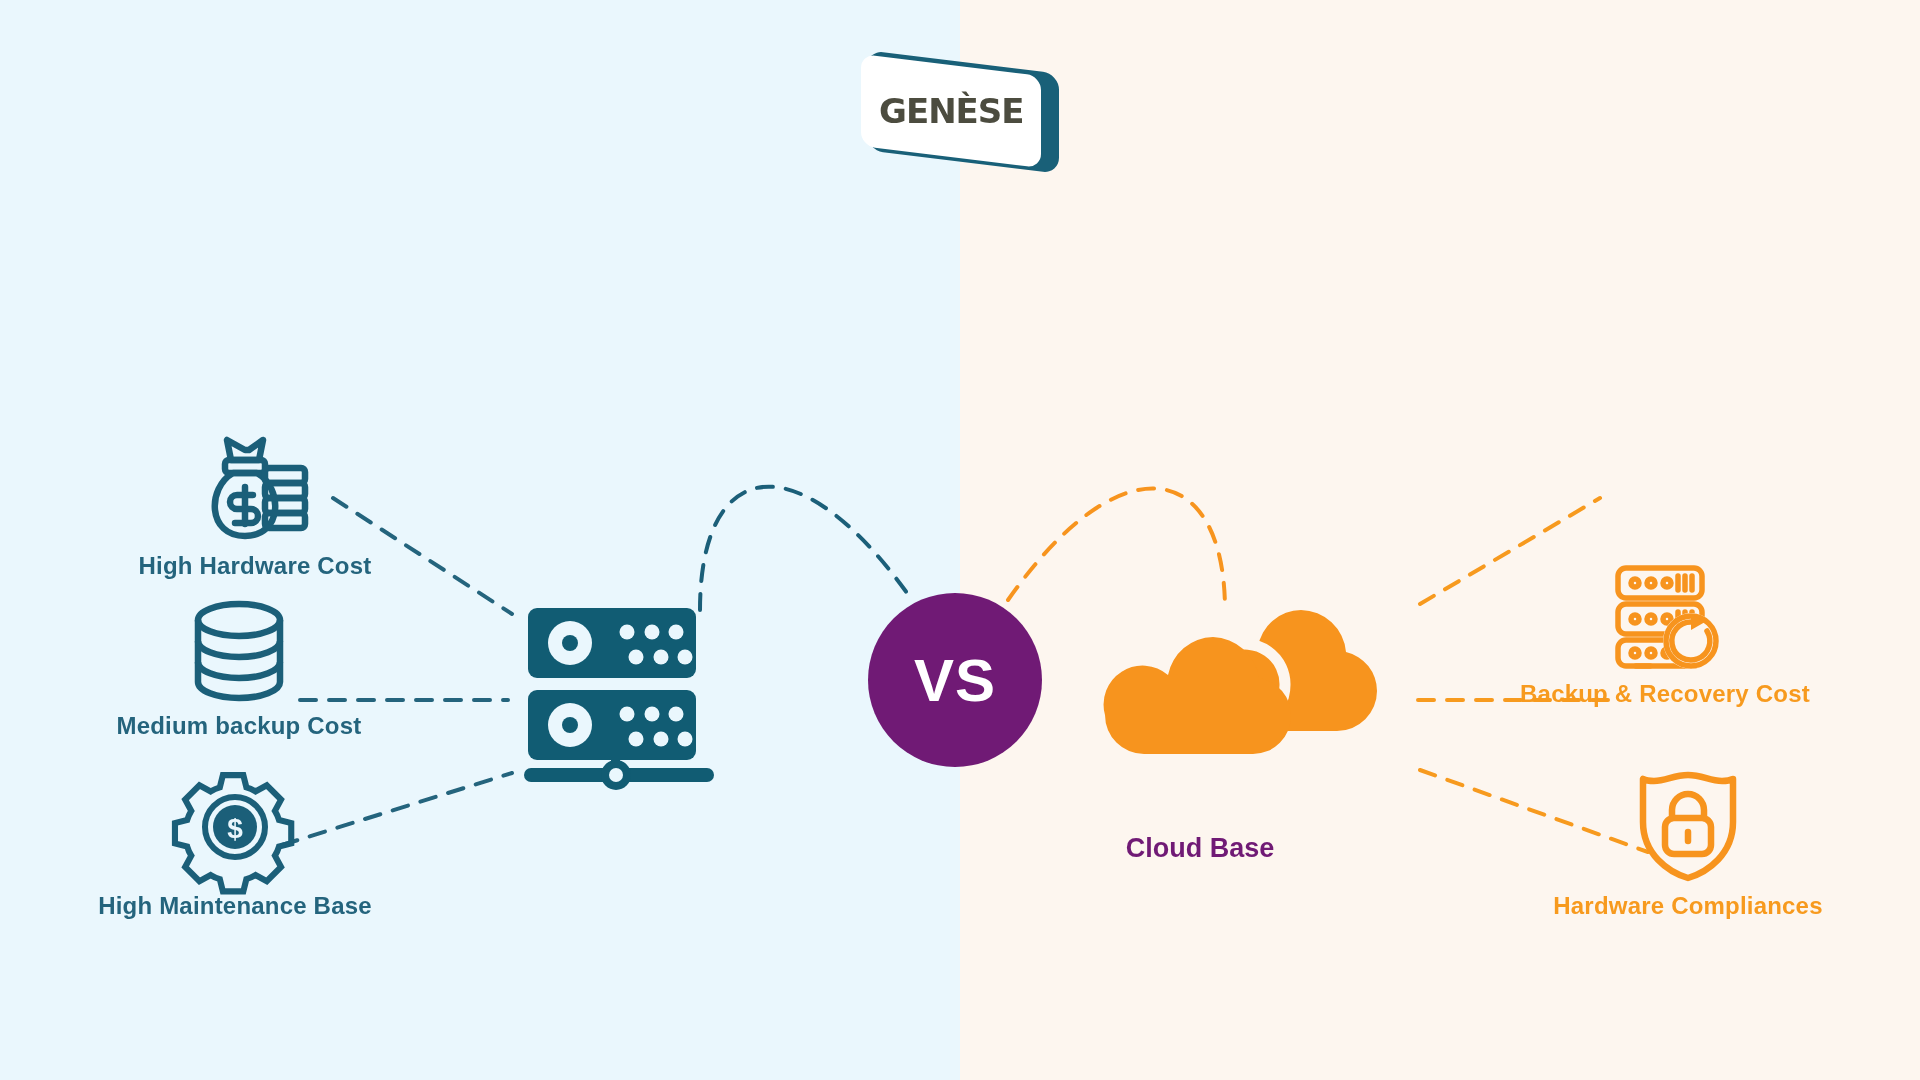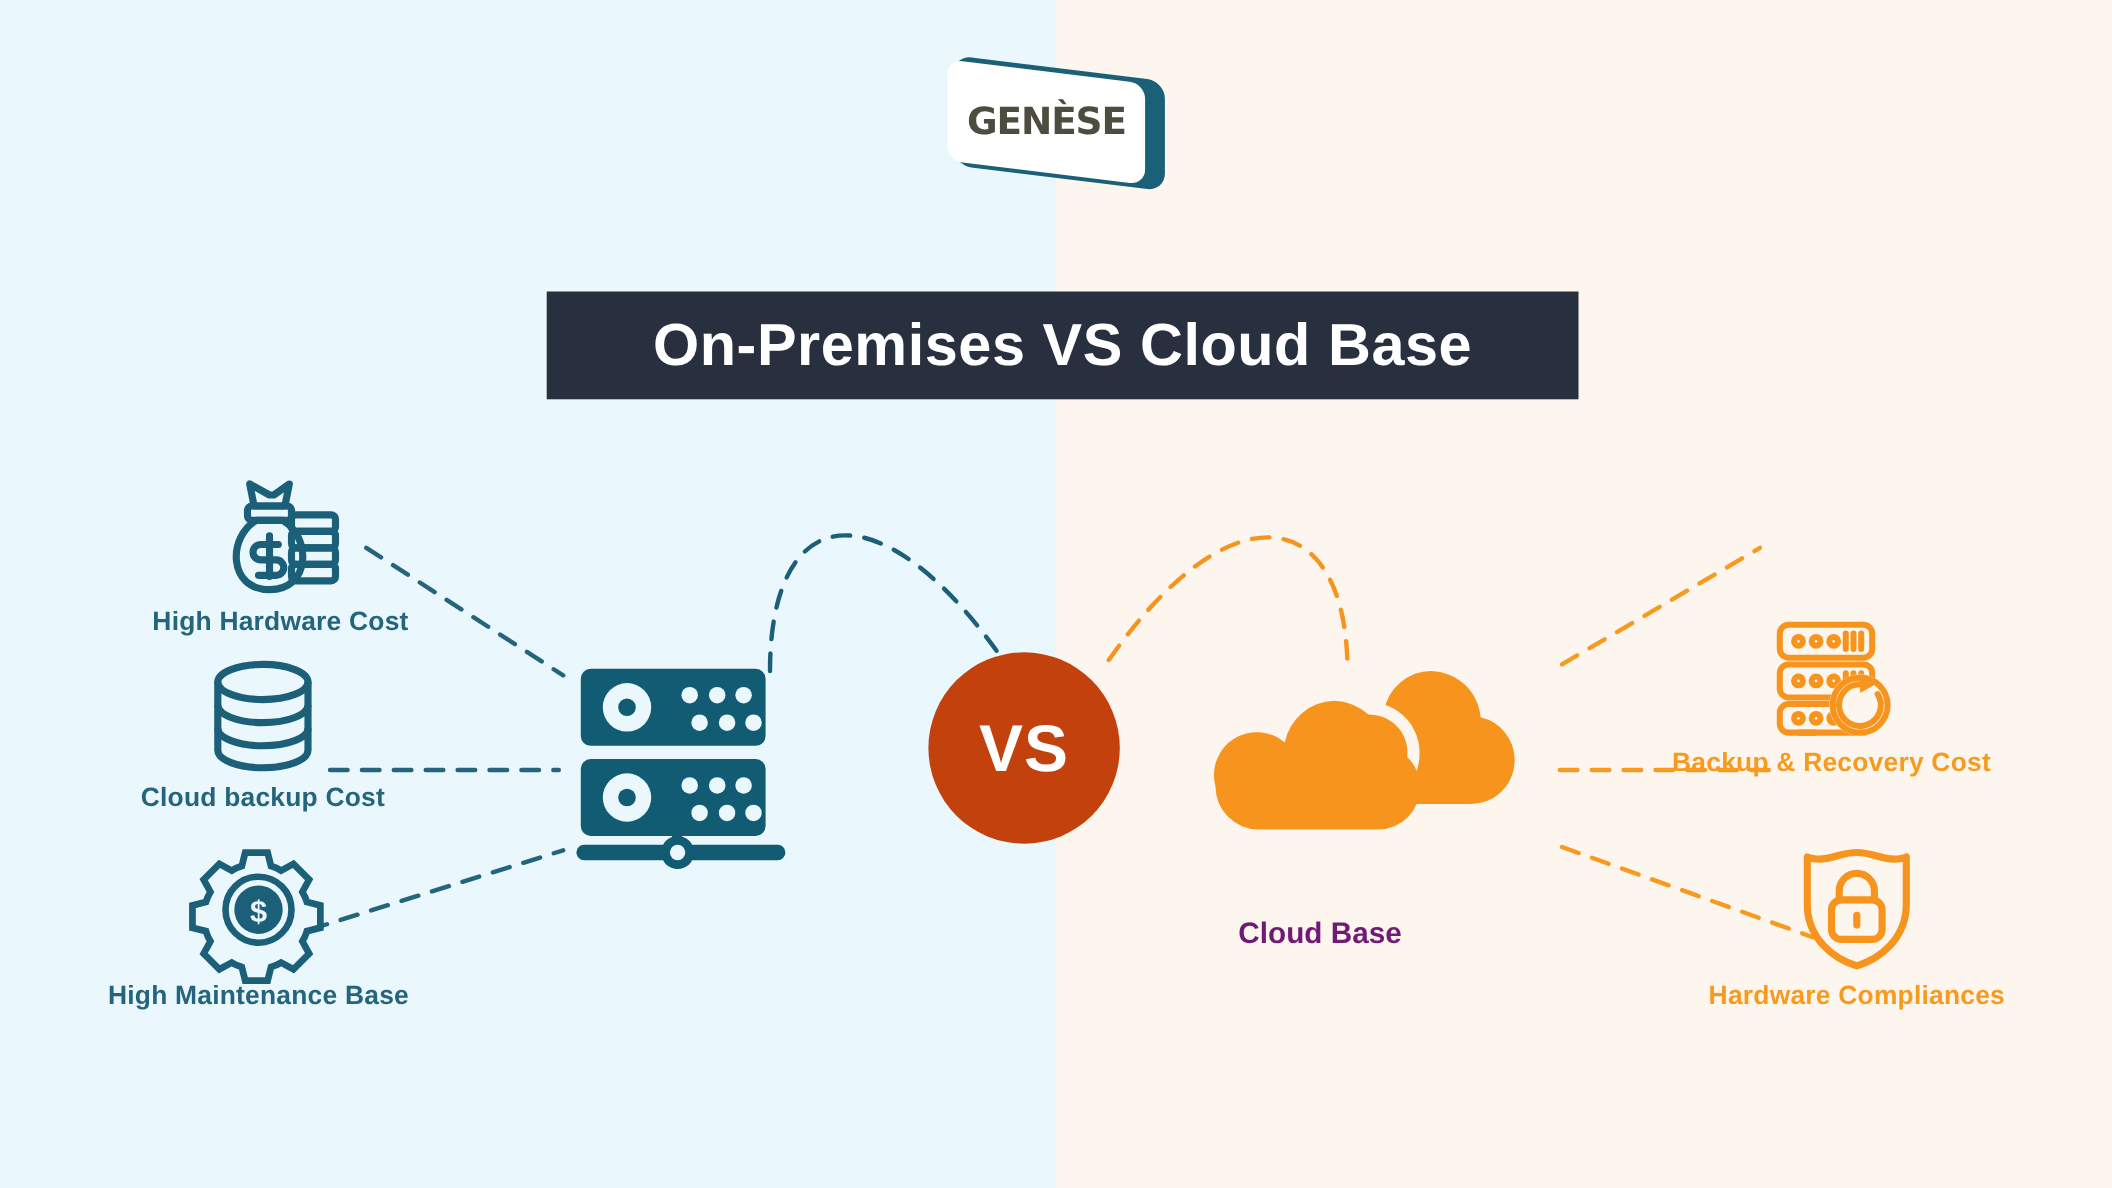--- a/index.html
+++ b/index.html
@@ -43,22 +43,22 @@
     background:#28303f;
     display:flex; align-items:center; justify-content:center;
   }
   .title-text {
     color:#ffffff; font-size:54px; font-weight:bold; letter-spacing:0.5px;
     font-family:"Liberation Sans", sans-serif;
   }
 
   
   .vs-badge {
-    position:absolute; left:844px; top:593px; width:174px; height:174px;
-    border-radius:50%; background:#c2410c;
+    position:absolute; left:868px; top:593px; width:174px; height:174px;
+    border-radius:50%; background:#701a75;
     display:flex; align-items:center; justify-content:center; z-index:6;
   }
   .vs-text { color:#fff; font-size:60px; font-weight:bold; letter-spacing:1px; }
 
   
   .center-icon { position:absolute; z-index:3; }
   #onprem-icon { left:524px; top:608px; }
   #cloud-icon  { left:1108px; top:595px; }
 
   .center-label {
@@ -110,23 +110,20 @@
     <line x1="1420" y1="770" x2="1648" y2="852" stroke="#f79a1e" stroke-width="4" stroke-dasharray="16 13" stroke-linecap="round"></line>
   </svg>
 
   <div class="logo-wrap">
     <div class="logo-shadow"></div>
     <div class="logo-plate">
       <span class="logo-text">GENÈSE</span>
     </div>
   </div>
 
-  <div class="title-bar">
-    <span class="title-text">On-Premises VS Cloud Base</span>
-  </div>
 
   <div class="vs-badge">
     <span class="vs-text">VS</span>
   </div>
 
   <div class="center-icon" id="onprem-icon">
     <svg width="190" height="175" viewBox="0 0 190 175">
       <rect x="4" y="0" width="168" height="70" rx="9" fill="#115c73"></rect>
       <circle cx="46" cy="35" r="22" fill="#eaf7fd"></circle>
       <circle cx="46" cy="35" r="8" fill="#115c73"></circle>
@@ -193,21 +190,21 @@
     <div class="ico">
       <svg width="96" height="102" viewBox="0 0 96 102">
         <g fill="none" stroke="#1b5f79" stroke-width="6.5">
           <ellipse cx="48" cy="20" rx="41" ry="16"></ellipse>
           <path d="M7 20 L7 82 a41 16 0 0 0 82 0 L89 20"></path>
           <path d="M7 41 a41 16 0 0 0 82 0"></path>
           <path d="M7 62 a41 16 0 0 0 82 0"></path>
         </g>
       </svg>
     </div>
-    <div class="lbl">Cloud backup Cost</div>
+    <div class="lbl">Medium backup Cost</div>
   </div>
 
   <div class="feature left-feature" id="f-maint-cost">
     <div class="ico">
       <svg width="110" height="110" viewBox="0 0 110 110">
         <g fill="none" stroke="#1b5f79" stroke-width="6">
           <path d="M45 6 h20 l3 12 a38 38 0 0 1 9 4 l11 -6 l14 14 l-6 11
                    a38 38 0 0 1 4 9 l12 3 v20 l-12 3 a38 38 0 0 1 -4 9
                    l6 11 l-14 14 l-11 -6 a38 38 0 0 1 -9 4 l-3 12 h-20
                    l-3 -12 a38 38 0 0 1 -9 -4 l-11 6 l-14 -14 l6 -11

